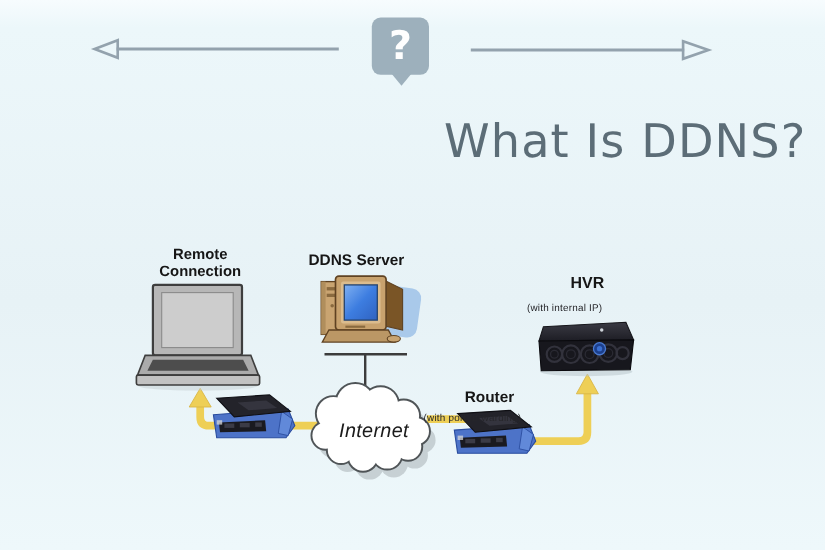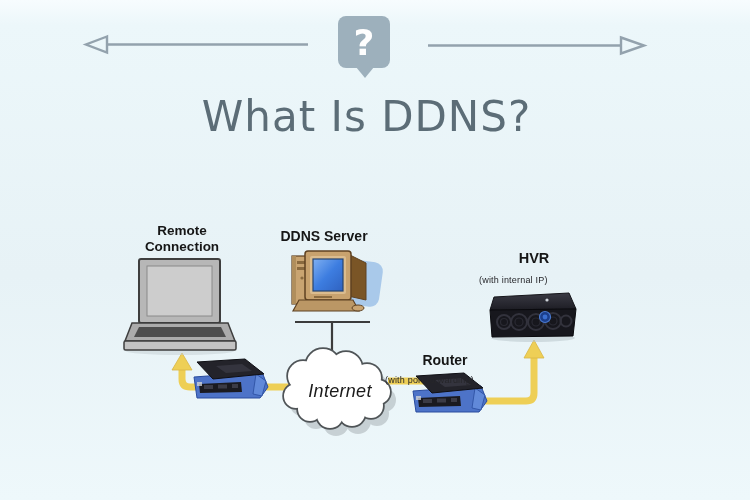--- a/index.html
+++ b/index.html
@@ -27,22 +27,22 @@
     background:var(--badge-fill);border-radius:8px;z-index:3;
     display:flex;align-items:center;justify-content:center;
     color:#fefefe;font-size:36px;font-weight:bold;font-family:"DejaVu Sans",sans-serif;
   }
   .qm-tail{
     position:absolute;left:356px;top:67px;z-index:3;
     width:0;height:0;border-left:9px solid transparent;border-right:9px solid transparent;
     border-top:11px solid var(--badge-fill);
   }
   .page-title{
-    position:absolute;left:0;top:92px;width:733px;z-index:3;
-    text-align:center;color:var(--title-color);
+    position:absolute;left:0;top:104px;width:733px;z-index:3;
+    text-align:right;color:var(--title-color);
     font-family:"DejaVu Sans",sans-serif;font-size:42px;font-weight:400;letter-spacing:1px;
   }
 
   
   .node-label{
     position:absolute;z-index:5;text-align:center;color:var(--label-color);
     font-weight:bold;font-size:13.5px;line-height:1.22;white-space:pre-line;
   }
   .node-sublabel{
     position:absolute;z-index:5;text-align:left;color:#26262a;

